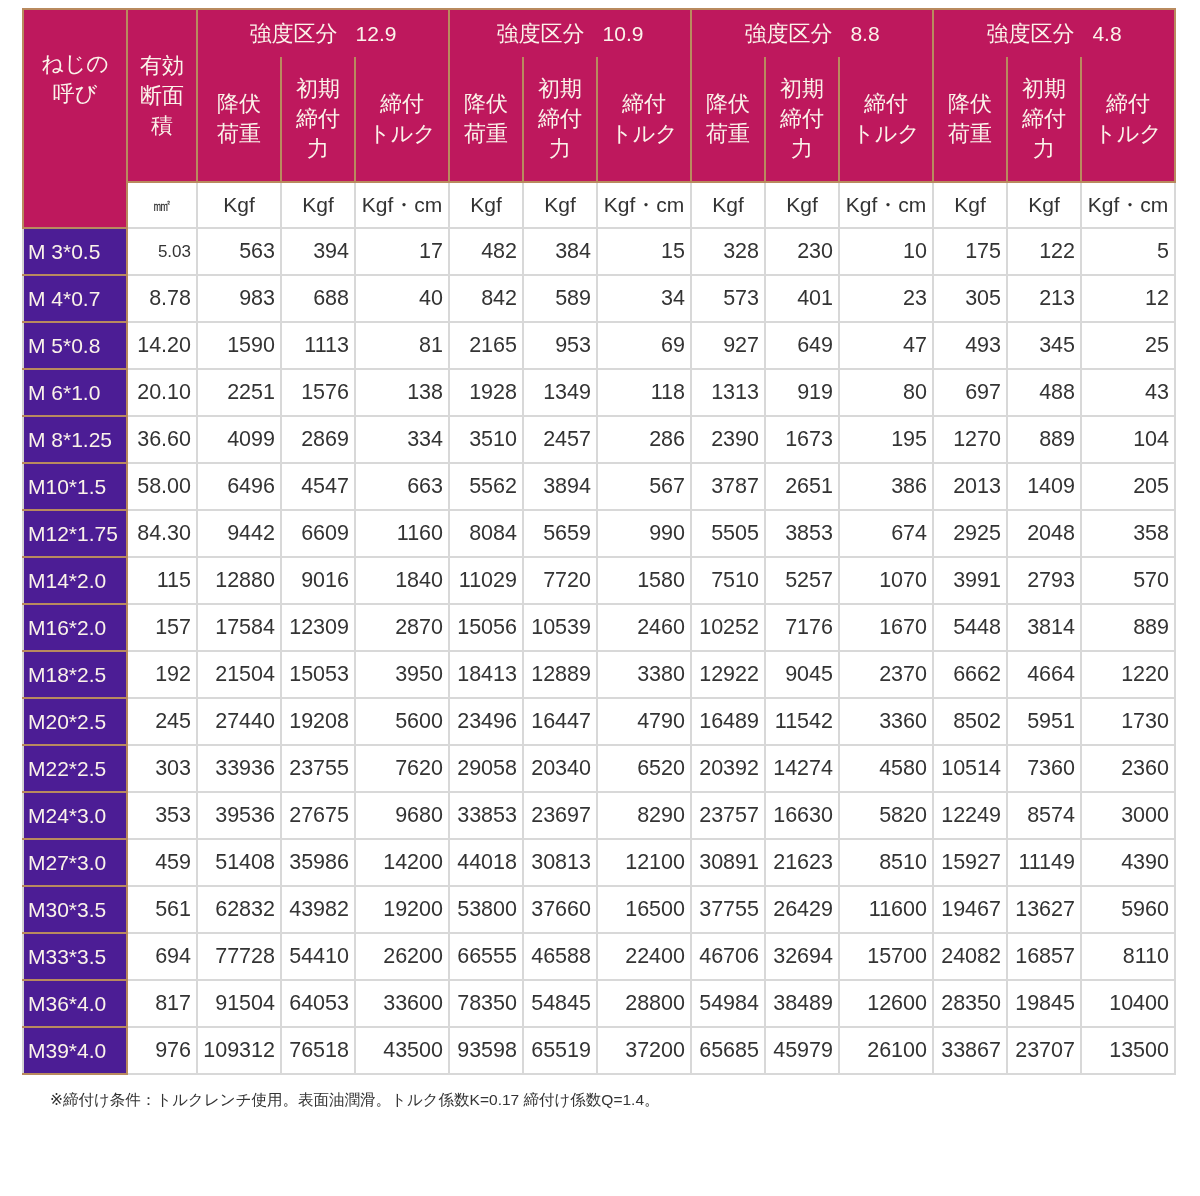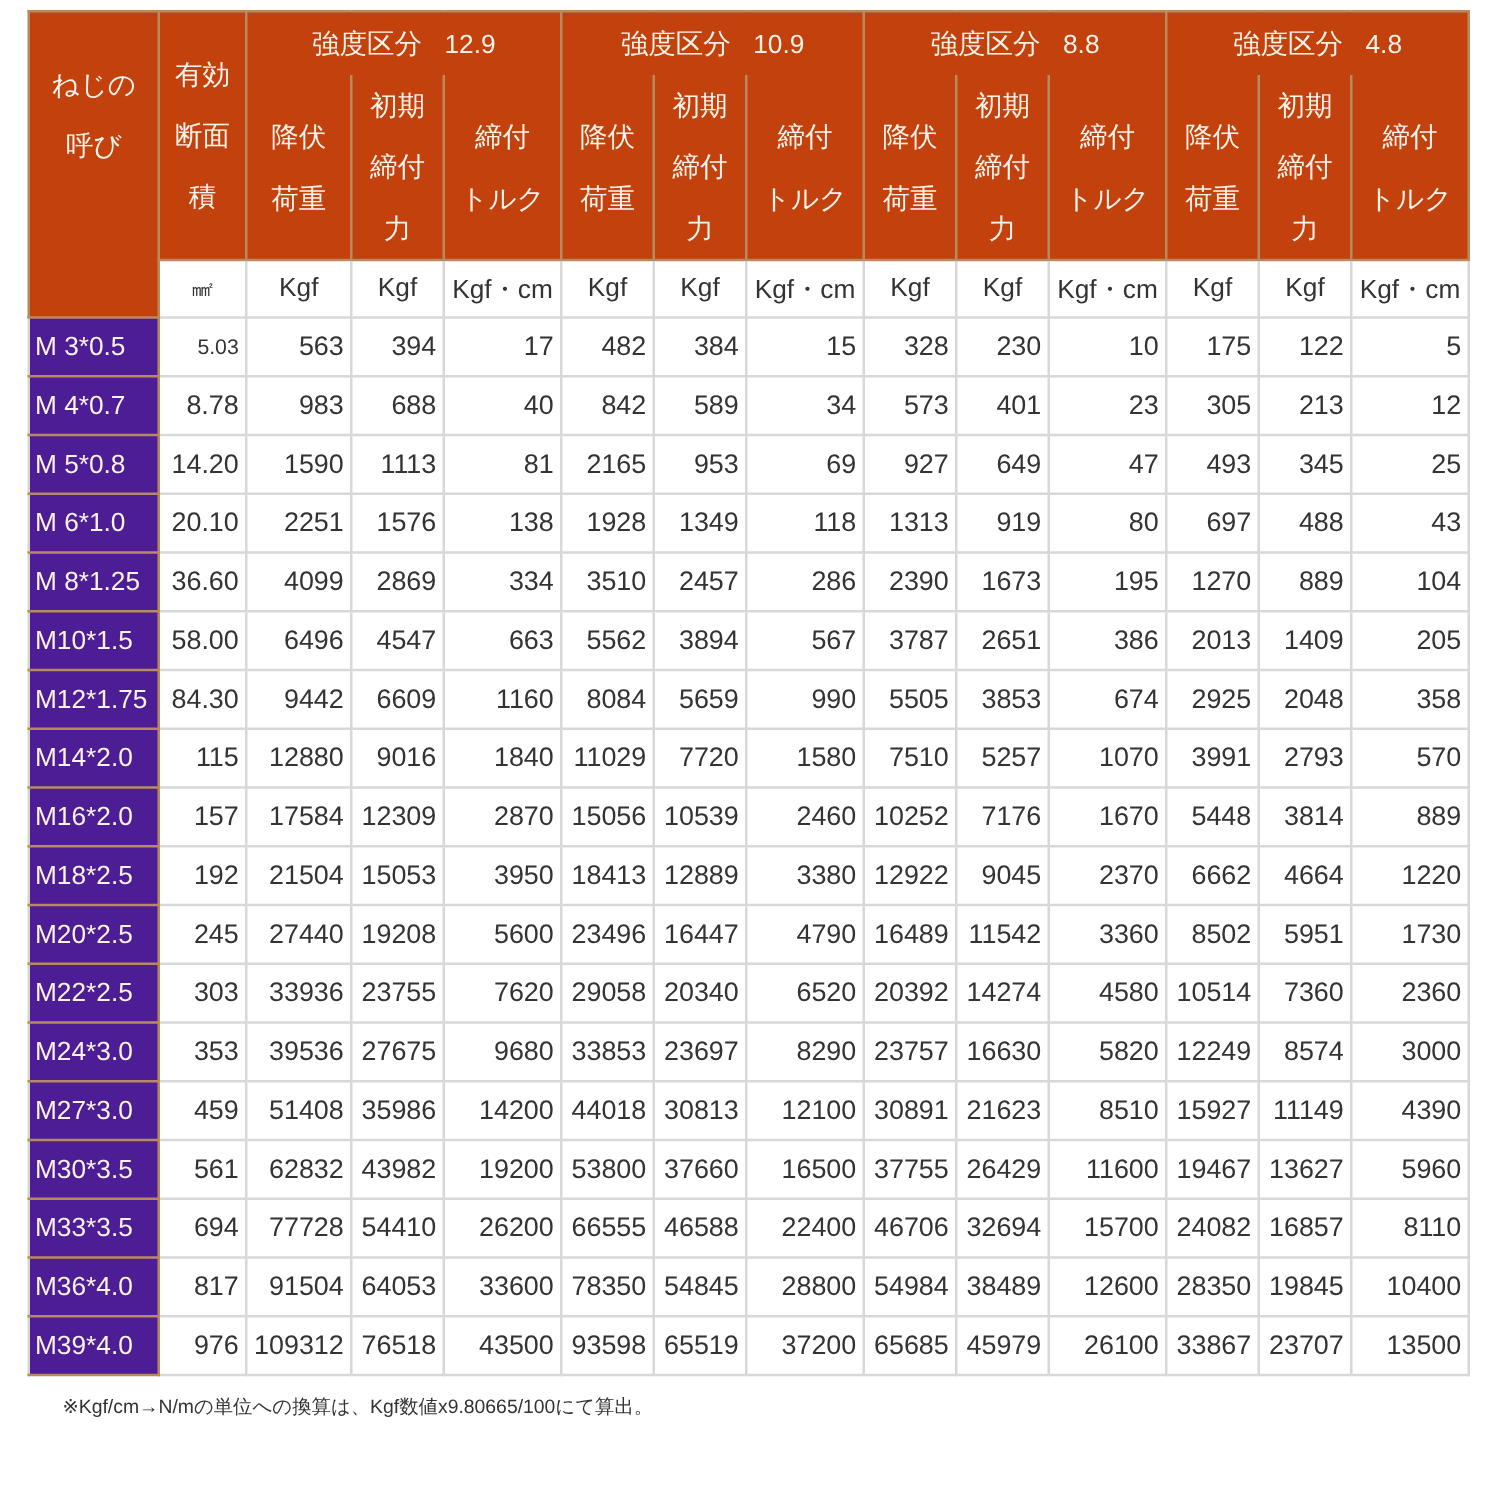--- a/index.html
+++ b/index.html
@@ -9,22 +9,22 @@
   }
   #wrap { position: absolute; left: 22px; top: 8px; width: 1152px; }
   table {
     border-collapse: collapse; width: 1152px; table-layout: fixed;
     border: 2px solid #d4d4d4;
   }
   th, td {
     border: 2px solid #d8d8d8; padding: 0; box-sizing: border-box;
   }
   th.hdr {
-    background: #c2410c; color: #fbf3ea; font-weight: normal;
-    font-size: 22px; line-height: 49px; text-align: center;
+    background: #be185d; color: #fbf3ea; font-weight: normal;
+    font-size: 22px; line-height: 30px; text-align: center;
     border-color: #b98a5e;
   }
   th.hdr.grp { height: 48px; border-bottom: none; }
   th.hdr.sub { height: 125px; border-top: none; }
   th.hdr.grp .num { margin-left: 18px; font-size: 21px; }
   td.unit {
     height: 46px; font-size: 21px; text-align: center; color: #333; background: #fff;
   }
   td.unit.mm { font-size: 17px; }
   td.rowhead {
@@ -411,15 +411,15 @@
           <td class="val">45979</td>
           <td class="val">26100</td>
           <td class="val">33867</td>
           <td class="val">23707</td>
           <td class="val">13500</td>
         </tr>
       </tbody>
   </table>
 
   <div class="notes">
-    <div class="note n3">※Kgf/cm→N/mの単位への換算は、Kgf数値x9.80665/100にて算出。</div>
+    <div class="note n1">※締付け条件：トルクレンチ使用。表面油潤滑。トルク係数K=0.17 締付け係数Q=1.4。</div>
   </div>
 </div>
 
 </body></html>

